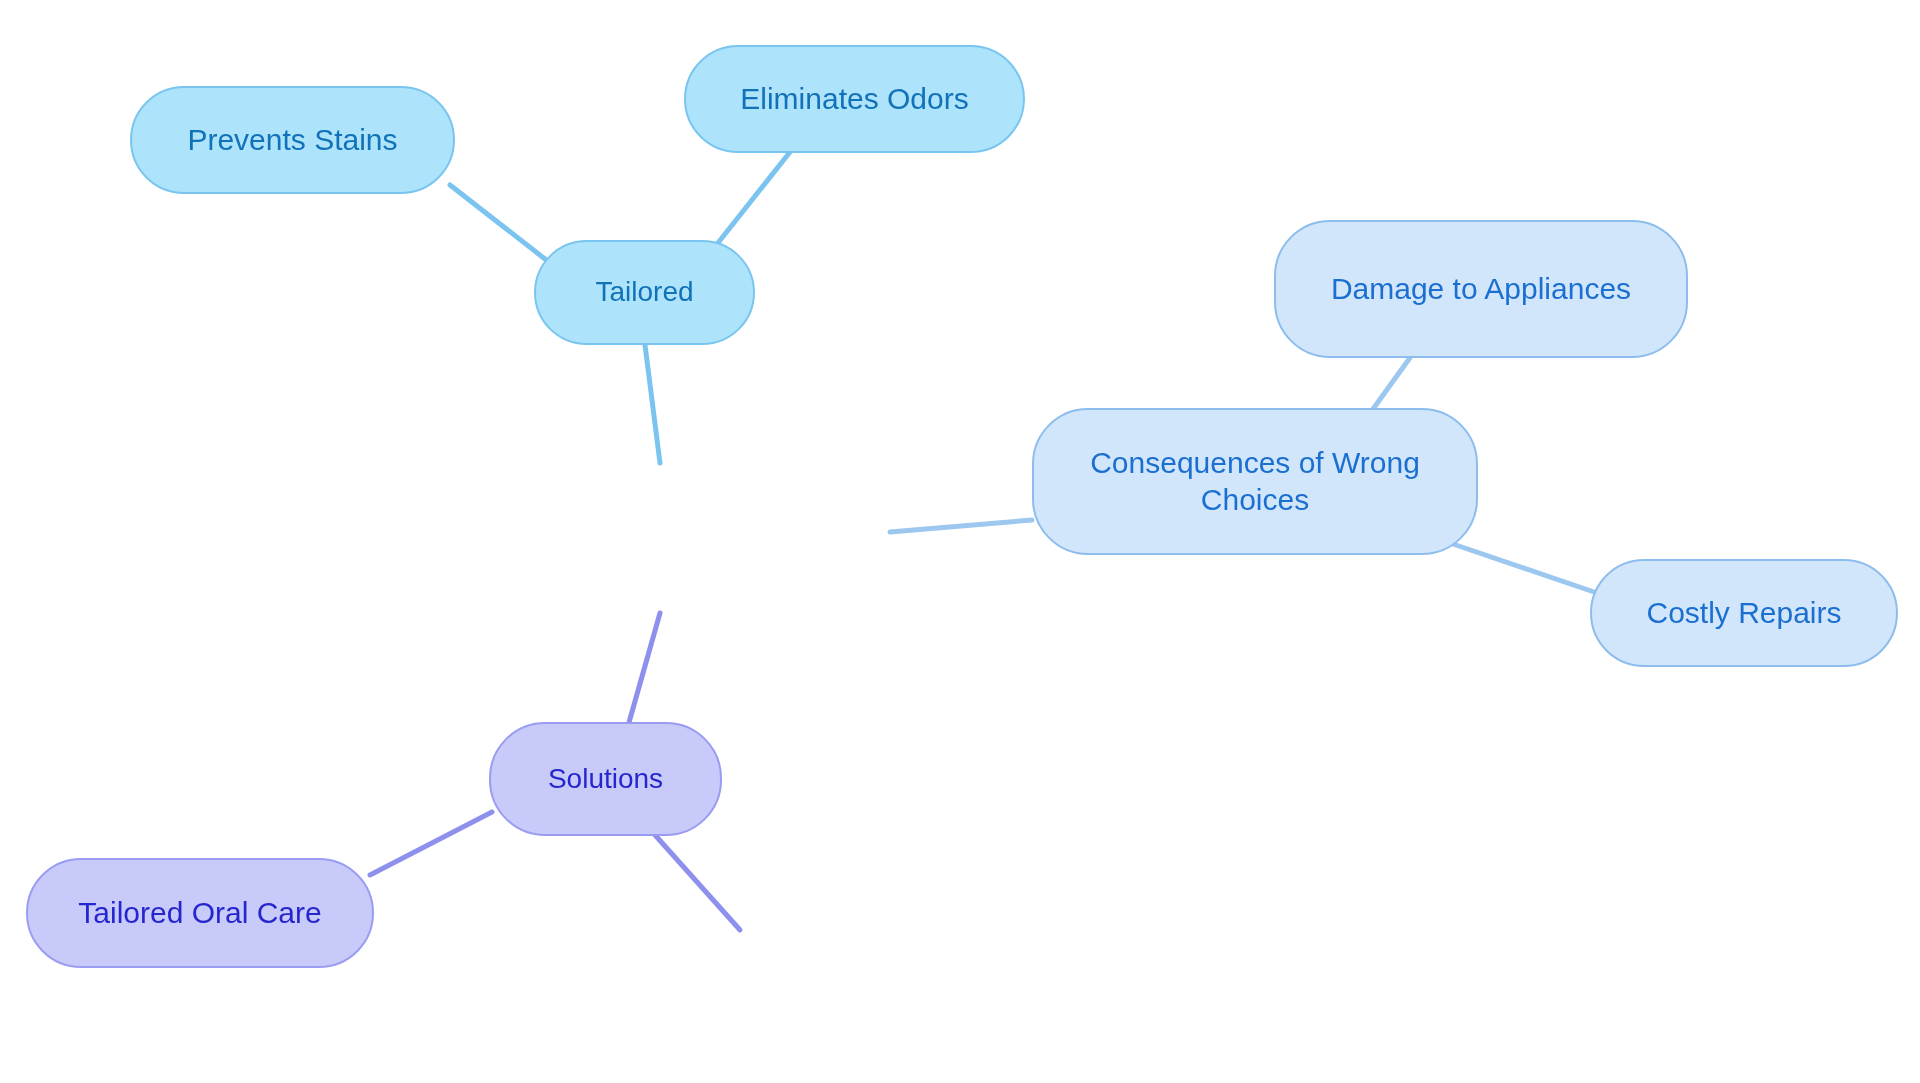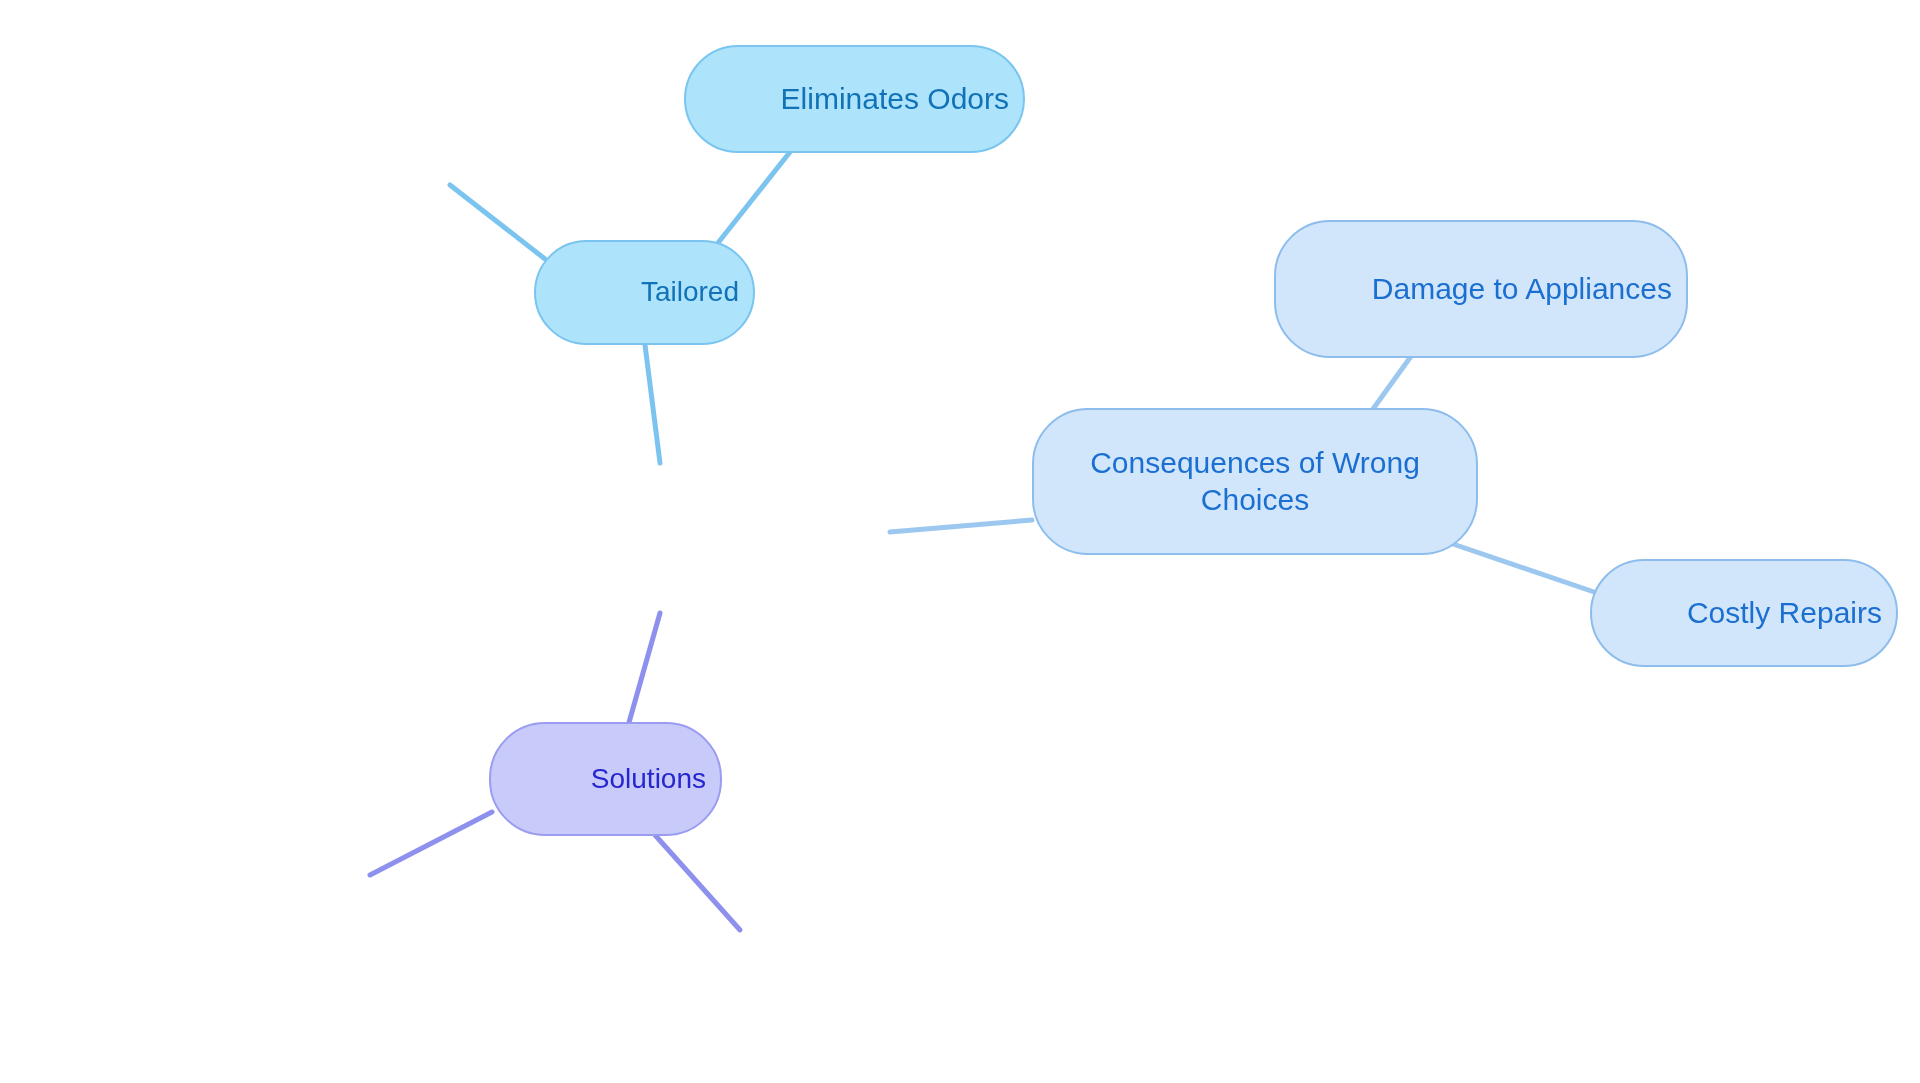--- a/index.html
+++ b/index.html
@@ -25,21 +25,21 @@
     top: 0;
     width: 1920px;
     height: 1083px;
     pointer-events: none;
   }
   .node {
     position: absolute;
     box-sizing: border-box;
     display: flex;
     align-items: center;
-    justify-content: flex-end;
+    justify-content: center;
     text-align: center;
     border-radius: 56px;
     line-height: 1.22;
     white-space: pre-line;
     padding: 6px 14px;
   }
   .node-root {
     background: #0d131c;
     color: #ffffff;
     border: 1px solid #0d131c;
@@ -99,31 +99,37 @@
       <path d="M 1450 543 L 1600 594" stroke="#9cc8ef" stroke-width="5" stroke-linecap="round" fill="none"></path>
       <path d="M 660 613 L 628 726" stroke="#8e90ee" stroke-width="5" stroke-linecap="round" fill="none"></path>
       <path d="M 492 812 L 370 875" stroke="#8e90ee" stroke-width="5" stroke-linecap="round" fill="none"></path>
       <path d="M 655 835 L 740 930" stroke="#8e90ee" stroke-width="5" stroke-linecap="round" fill="none"></path>
     </svg>
 
 
   <div class="node node-benefits" id="n-benefits" style="left: 534px; top: 240px; width: 221px; height: 105px; background: rgb(173, 227, 251); border-color: rgb(122, 197, 239); color: rgb(18, 114, 184);">
     <span>Tailored</span>
   </div>
+  <div class="node node-benefits-child" id="n-prevents-stains" style="left: 130px; top: 86px; width: 325px; height: 108px; background: rgb(173, 227, 251); border-color: rgb(122, 197, 239); color: rgb(18, 114, 184);">
+    <span>Prevents Stains</span>
+  </div>
   <div class="node node-benefits-child" id="n-eliminates-odors" style="left: 684px; top: 45px; width: 341px; height: 108px; background: rgb(173, 227, 251); border-color: rgb(122, 197, 239); color: rgb(18, 114, 184);">
     <span>Eliminates Odors</span>
   </div>
 
   <div class="node node-consequences" id="n-consequences" style="left: 1032px; top: 408px; width: 446px; height: 147px; background: rgb(210, 230, 251); border-color: rgb(141, 189, 236); color: rgb(26, 111, 208);">
     <span>Consequences of Wrong Choices</span>
   </div>
   <div class="node node-consequences-child" id="n-damage-to-appliances" style="left: 1274px; top: 220px; width: 414px; height: 138px; background: rgb(210, 230, 251); border-color: rgb(141, 189, 236); color: rgb(26, 111, 208);">
     <span>Damage to Appliances</span>
   </div>
   <div class="node node-solutions" id="n-solutions" style="left: 489px; top: 722px; width: 233px; height: 114px; background: rgb(200, 202, 249); border-color: rgb(154, 156, 242); color: rgb(38, 38, 207);">
     <span>Solutions</span>
   </div>
 
   <div class="node node-consequences-child" id="n-costly-repairs" style="left: 1590px; top: 559px; width: 308px; height: 108px; background: rgb(210, 230, 251); border-color: rgb(141, 189, 236); color: rgb(26, 111, 208);">
     <span>Costly Repairs</span>
   </div>
+  <div class="node node-solutions-child" id="n-tailored-oral-care" style="left: 26px; top: 858px; width: 348px; height: 110px; background: rgb(200, 202, 249); border-color: rgb(154, 156, 242); color: rgb(38, 38, 207);">
+    <span>Tailored Oral Care</span>
+  </div>
 
 </div>
 
 </body></html>

